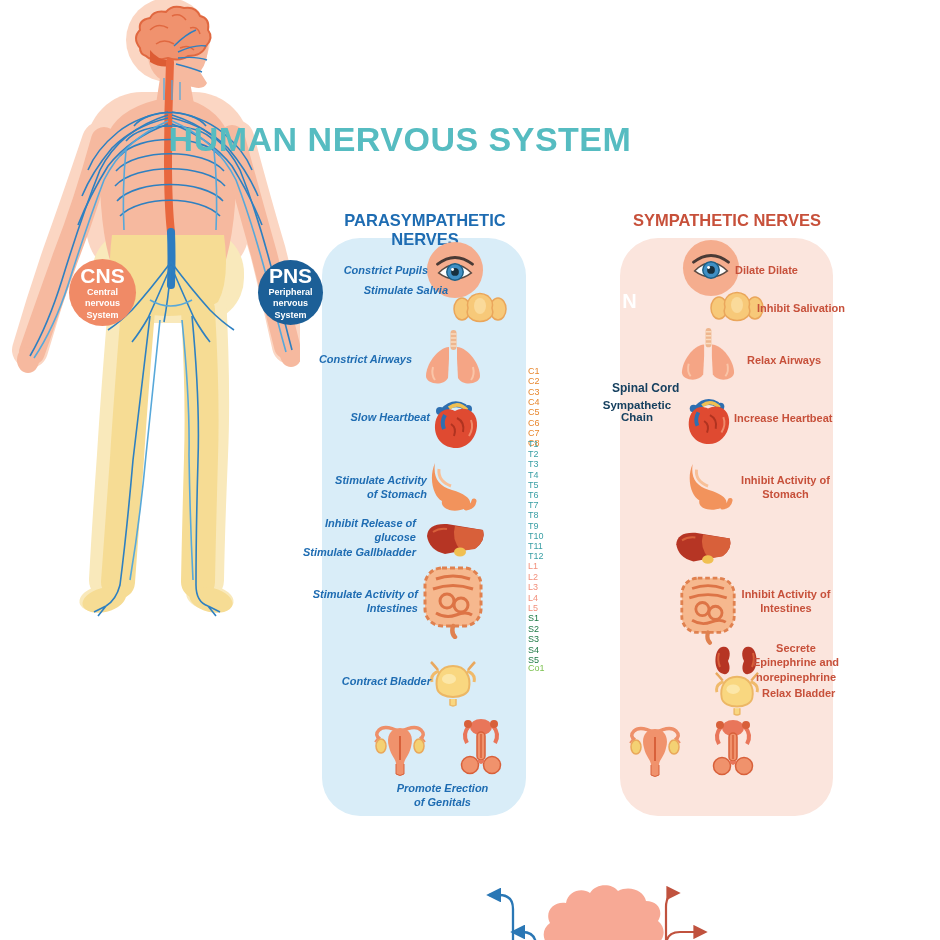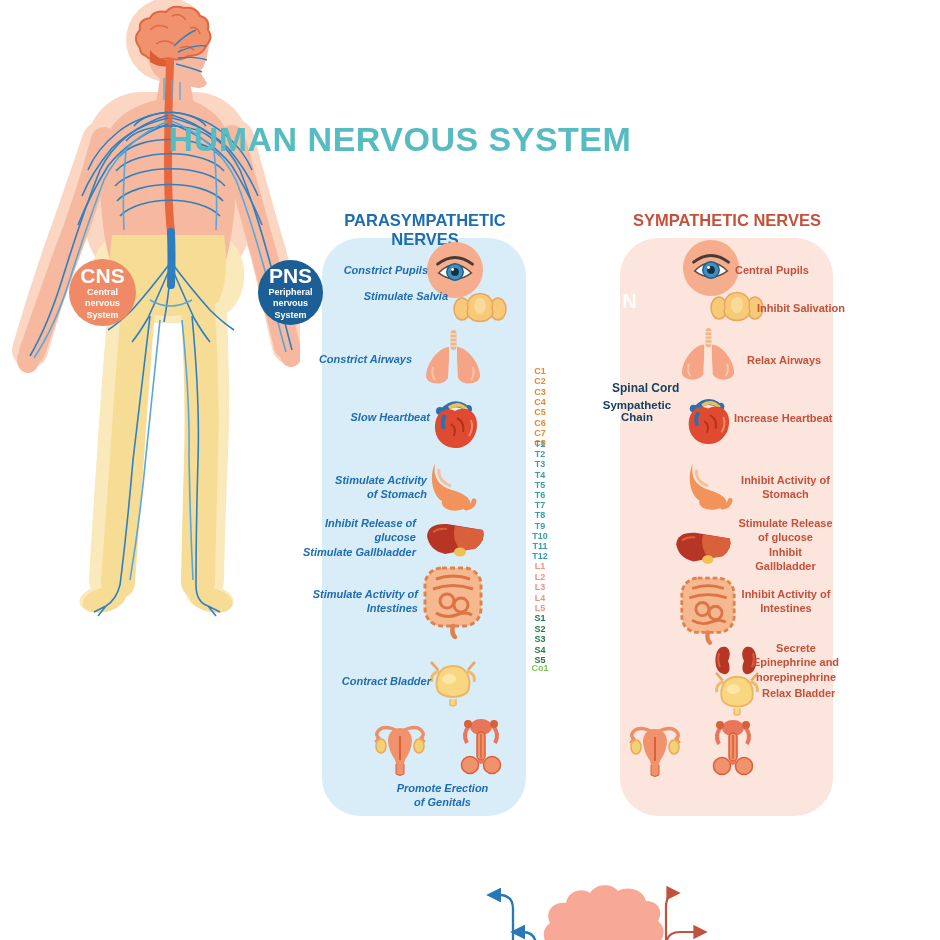--- a/index.html
+++ b/index.html
@@ -22,21 +22,21 @@
   .badge .bname{font-size:9px;font-weight:bold;line-height:1.25;white-space:pre-line;}
   #cns{left:69px;top:259px;width:67px;height:67px;background:var(--cns-orange,#f08a66);}
   #pns{left:258px;top:260px;width:65px;height:65px;background:var(--pns-blue,#1c5f97);}
   .plabel,.slabel{font-weight:bold;font-size:11px;line-height:1.3;white-space:pre-line;z-index:2;}
   .plabel{color:var(--para-blue,#1e6cb2);text-align:right;width:140px;font-style:italic;}
   .slabel{color:var(--symp-red,#c7503a);}
   .ctr{text-align:center;}
   .center-label{color:#16405f;font-weight:bold;font-size:12px;white-space:pre-line;z-index:2;}
   #brain-label{left:552px;top:290px;width:100px;text-align:center;color:#fff;font-size:20px;
                font-weight:bold;letter-spacing:2px;z-index:2;}
-  .vert{position:absolute;left:528px;width:24px;text-align:center;font-size:9px;font-weight:bold;z-index:2;}
+  .vert{position:absolute;left:528px;width:24px;text-align:left;font-size:9px;font-weight:normal;z-index:2;}
   .organ{position:absolute;z-index:2;}
 </style>
 </head>
 <body>
 
 <div id="canvas">
 
   
   <svg width="0" height="0" style="position:absolute" aria-hidden="true">
     <defs>
@@ -430,44 +430,41 @@
     </svg>
   <svg class="organ" style="left:628px;top:717px" width="54" height="62" viewBox="0 0 54 62">
       <use href="#sym-female"></use>
     </svg>
   <svg class="organ" style="left:709px;top:717px" width="48" height="62" viewBox="0 0 48 62">
       <use href="#sym-male"></use>
     </svg>
 
   
   <div class="abs plabel" style="left:288px;top:263px">Constrict Pupils</div>
-  <div class="abs plabel" style="left:308px;top:289px">Stimulate Salvia</div>
+  <div class="abs plabel" style="left:308px;top:283px">Stimulate Salvia</div>
   <div class="abs plabel" style="left:272px;top:352px">Constrict Airways</div>
   <div class="abs plabel" style="left:290px;top:410px">Slow Heartbeat</div>
   <div class="abs plabel" style="left:276px;top:516px">Inhibit Release of
 glucose
 Stimulate Gallbladder</div>
   <div class="abs plabel" style="left:287px;top:473px">Stimulate Activity
 of Stomach</div>
   <div class="abs plabel" style="left:278px;top:587px">Stimulate Activity of
 Intestines</div>
   <div class="abs plabel" style="left:291px;top:674px">Contract Bladder</div>
   <div class="abs plabel ctr" style="left:370px;top:781px;width:145px">Promote Erection
 of Genitals</div>
 
   
-  <div class="abs slabel" style="left:735px;top:263px">Central Pupils</div>
+  <div class="abs slabel" style="left:735px;top:263px">Dilate Dilate</div>
   <div class="abs slabel" style="left:757px;top:301px">Inhibit Salivation</div>
   <div class="abs slabel" style="left:747px;top:353px">Relax Airways</div>
   <div class="abs slabel" style="left:734px;top:411px">Increase Heartbeat</div>
   <div class="abs slabel ctr" style="left:738px;top:473px;width:95px">Inhibit Activity of
 Stomach</div>
-  <div class="abs slabel ctr" style="left:738px;top:516px;width:95px">Stimulate Release
-of glucose
-Inhibit Gallbladder</div>
   <div class="abs slabel ctr" style="left:740px;top:587px;width:92px">Inhibit Activity of
 Intestines</div>
   <div class="abs slabel ctr" style="left:752px;top:641px;width:88px">Secrete
 Epinephrine and
 norepinephrine</div>
   <div class="abs slabel" style="left:762px;top:686px">Relax Bladder</div>
 
 <span class="vert" style="top: 366px; color: rgb(232, 135, 46);">C1</span><span class="vert" style="top: 376.3px; color: rgb(232, 135, 46);">C2</span><span class="vert" style="top: 386.6px; color: rgb(232, 135, 46);">C3</span><span class="vert" style="top: 396.9px; color: rgb(232, 135, 46);">C4</span><span class="vert" style="top: 407.2px; color: rgb(232, 135, 46);">C5</span><span class="vert" style="top: 417.5px; color: rgb(232, 135, 46);">C6</span><span class="vert" style="top: 427.8px; color: rgb(232, 135, 46);">C7</span><span class="vert" style="top: 438.1px; color: rgb(232, 135, 46);">C8</span><span class="vert" style="top: 439px; color: rgb(58, 159, 165);">T1</span><span class="vert" style="top: 449.2px; color: rgb(58, 159, 165);">T2</span><span class="vert" style="top: 459.4px; color: rgb(58, 159, 165);">T3</span><span class="vert" style="top: 469.6px; color: rgb(58, 159, 165);">T4</span><span class="vert" style="top: 479.8px; color: rgb(58, 159, 165);">T5</span><span class="vert" style="top: 490px; color: rgb(58, 159, 165);">T6</span><span class="vert" style="top: 500.2px; color: rgb(58, 159, 165);">T7</span><span class="vert" style="top: 510.4px; color: rgb(58, 159, 165);">T8</span><span class="vert" style="top: 520.6px; color: rgb(58, 159, 165);">T9</span><span class="vert" style="top: 530.8px; color: rgb(58, 159, 165);">T10</span><span class="vert" style="top: 541px; color: rgb(58, 159, 165);">T11</span><span class="vert" style="top: 551.2px; color: rgb(58, 159, 165);">T12</span><span class="vert" style="top: 561px; color: rgb(242, 144, 124);">L1</span><span class="vert" style="top: 571.5px; color: rgb(242, 144, 124);">L2</span><span class="vert" style="top: 582px; color: rgb(242, 144, 124);">L3</span><span class="vert" style="top: 592.5px; color: rgb(242, 144, 124);">L4</span><span class="vert" style="top: 603px; color: rgb(242, 144, 124);">L5</span><span class="vert" style="top: 613px; color: rgb(30, 122, 69);">S1</span><span class="vert" style="top: 623.5px; color: rgb(30, 122, 69);">S2</span><span class="vert" style="top: 634px; color: rgb(30, 122, 69);">S3</span><span class="vert" style="top: 644.5px; color: rgb(30, 122, 69);">S4</span><span class="vert" style="top: 655px; color: rgb(30, 122, 69);">S5</span><span class="vert" style="top: 663px; color: rgb(124, 194, 80);">Co1</span></div>
 
 </body></html>

